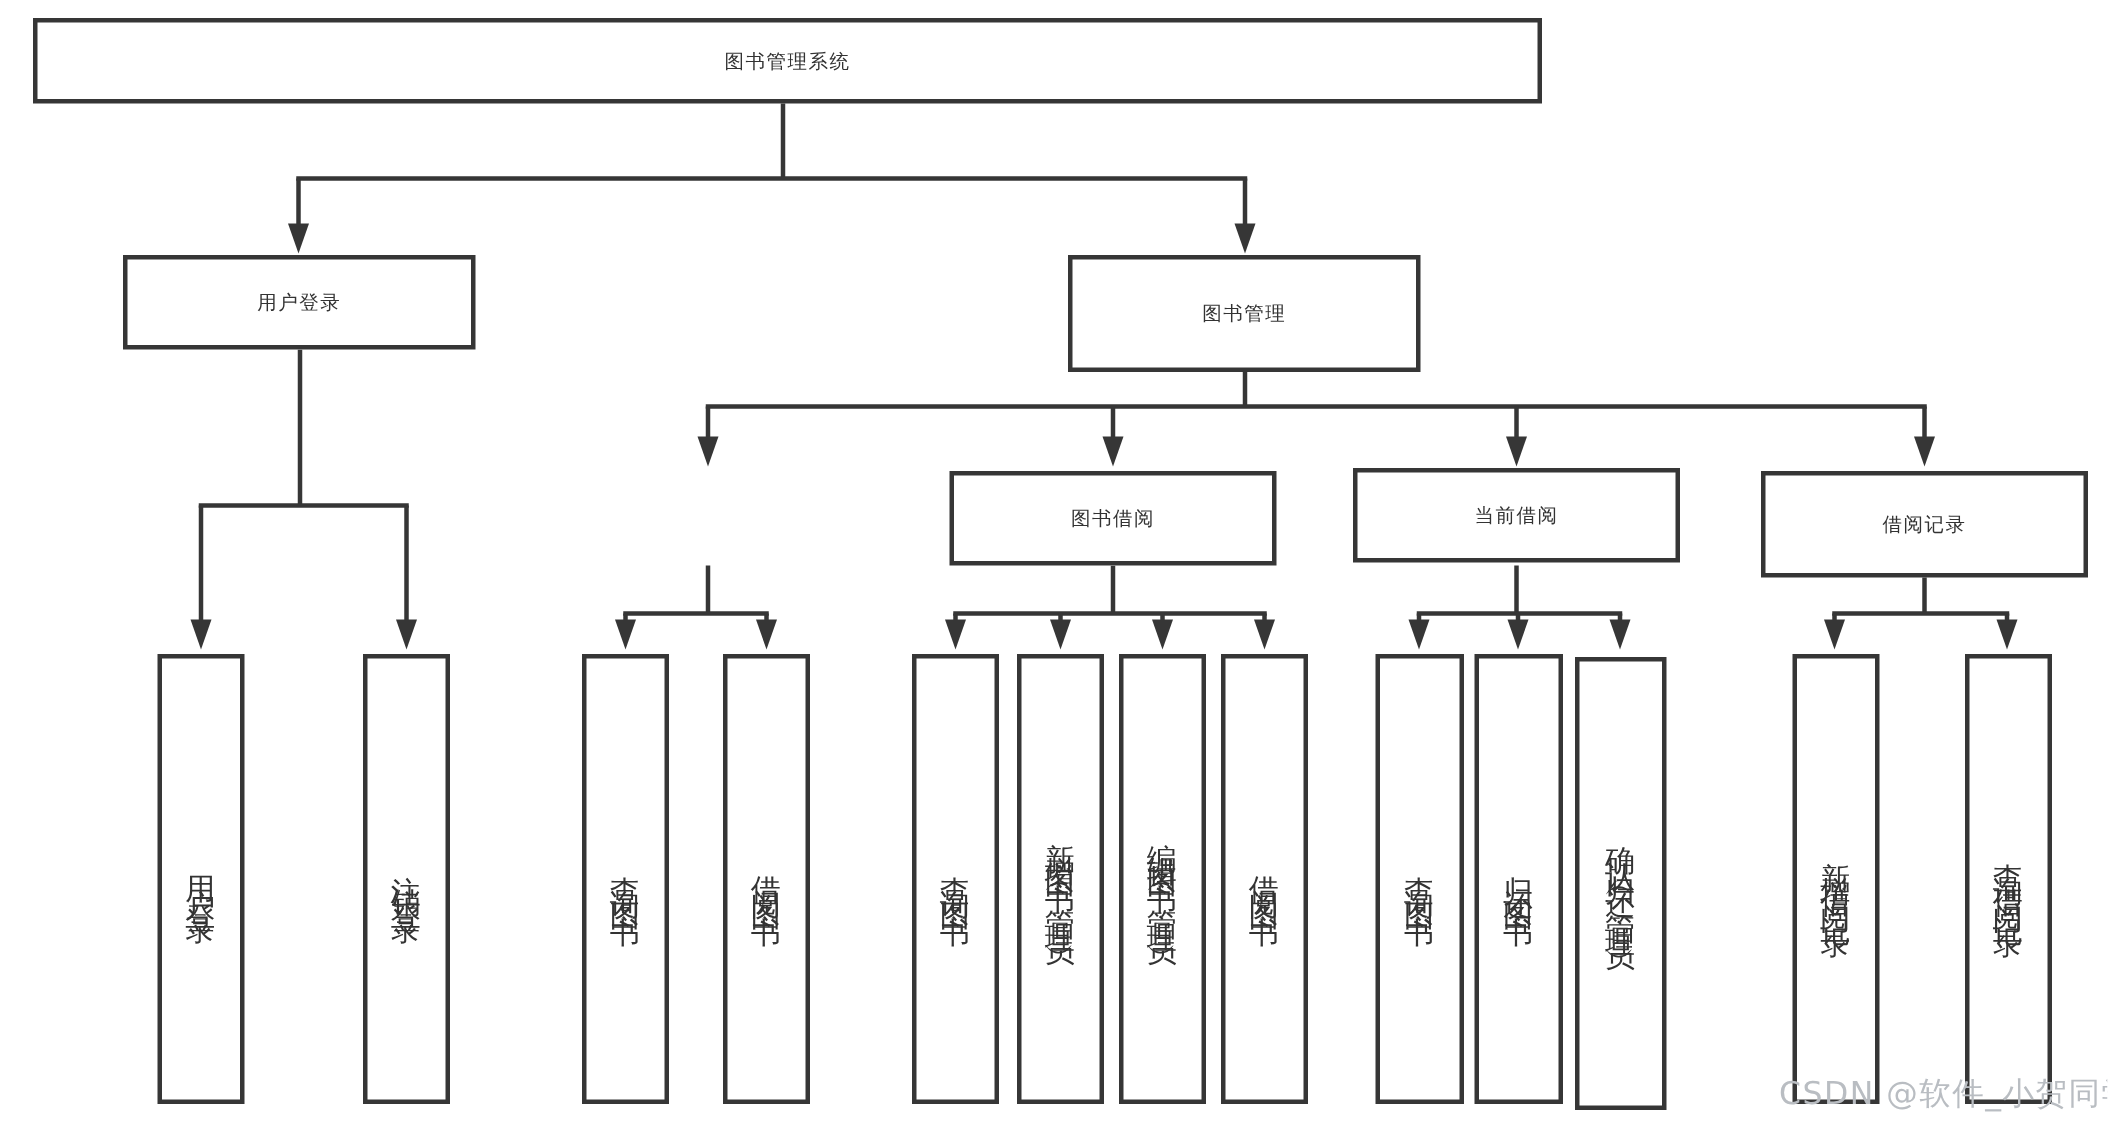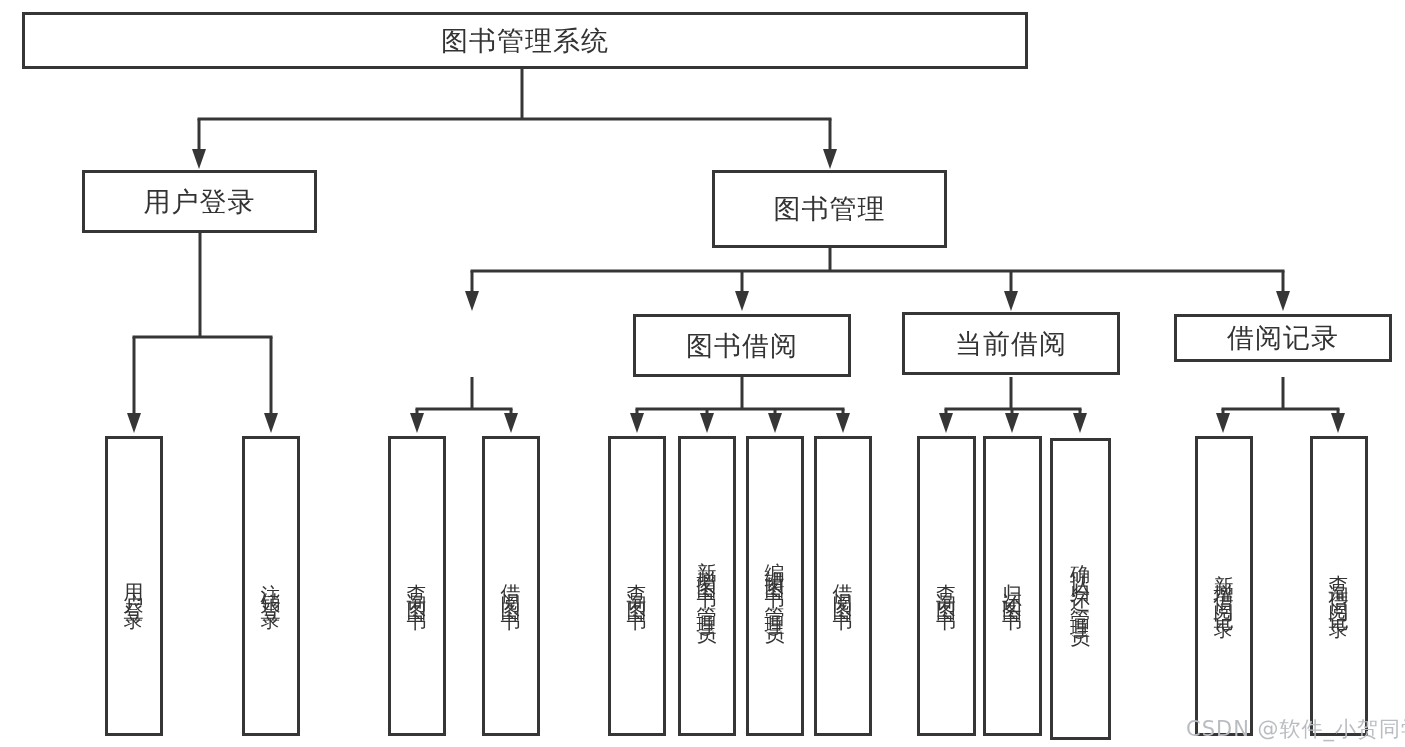--- a/index.html
+++ b/index.html
@@ -10,21 +10,21 @@
     color:var(--text,#333333);
   }
   .edges{position:absolute;left:0;top:0;width:1405px;height:747px;}
   .edges line{stroke:var(--line,#363636);stroke-width:3;}
   .edges polygon{fill:var(--line,#363636);stroke:none;}
   .node{
     position:absolute;box-sizing:border-box;background:#ffffff;
     border:3px solid var(--line,#363636);
     display:flex;align-items:center;justify-content:center;
   }
-  .node .label{font-size:27px;letter-spacing:1px;white-space:nowrap;}
+  .node .label{font-size:13px;letter-spacing:1px;white-space:nowrap;}
   .vnode .label{
     writing-mode:vertical-rl;text-orientation:mixed;
     font-size:20px;letter-spacing:9px;line-height:1.1;white-space:nowrap;
   }
   .watermark{
     position:absolute;white-space:nowrap;z-index:5;
     font-size:21px;color:var(--watermark,#b9bdc2);
     letter-spacing:1px;
   }
 </style>
@@ -112,21 +112,21 @@
   <div class="node" style="left:712px;top:170px;width:235px;height:78px;">
     <span class="label">图书管理</span>
   </div>
 
   <div class="node" style="left:633px;top:314px;width:218px;height:63px;">
     <span class="label">图书借阅</span>
   </div>
   <div class="node" style="left:902px;top:296px;width:218px;height:63px;margin-top:16px;">
     <span class="label">当前借阅</span>
   </div>
-  <div class="node" style="left:1174px;top:314px;width:218px;height:48px;">
+  <div class="node" style="left:1174px;top:314px;width:218px;height:71px;">
     <span class="label">借阅记录</span>
   </div>
 
   <div class="node vnode" style="left:105px;top:436px;width:58px;height:300px;">
     <span class="label">用户登录</span>
   </div>
   <div class="node vnode" style="left:242px;top:436px;width:58px;height:300px;">
     <span class="label">注销登录</span>
   </div>
 

